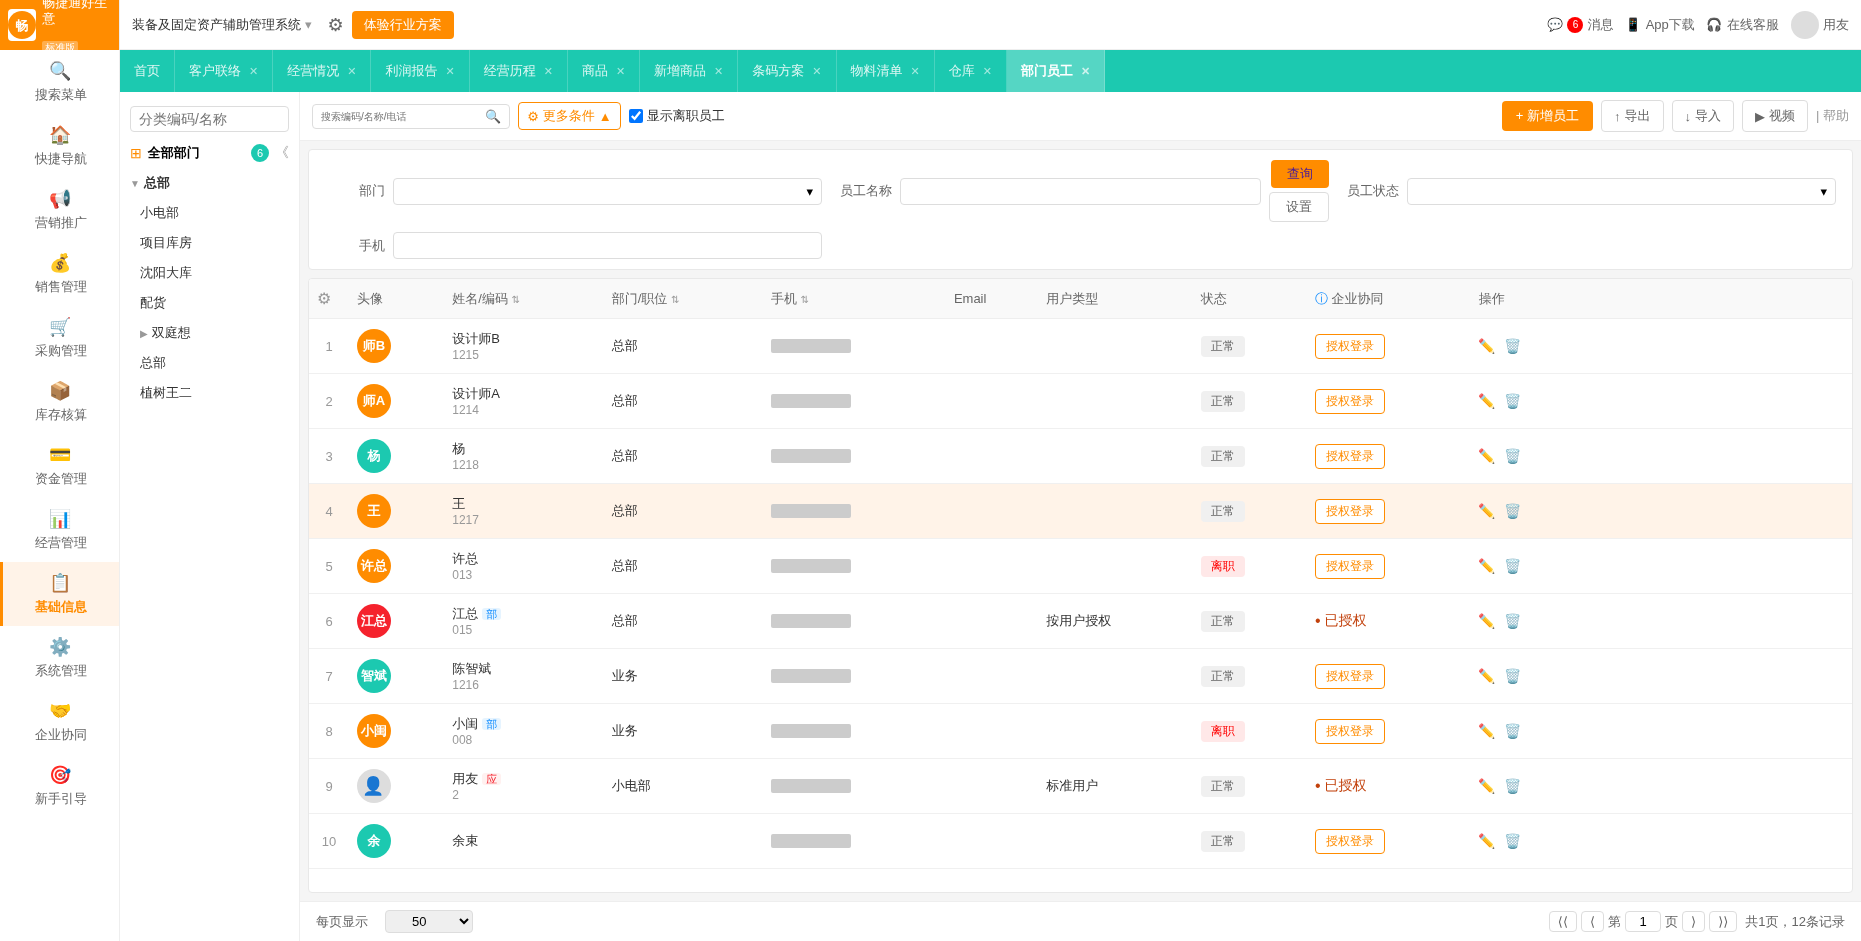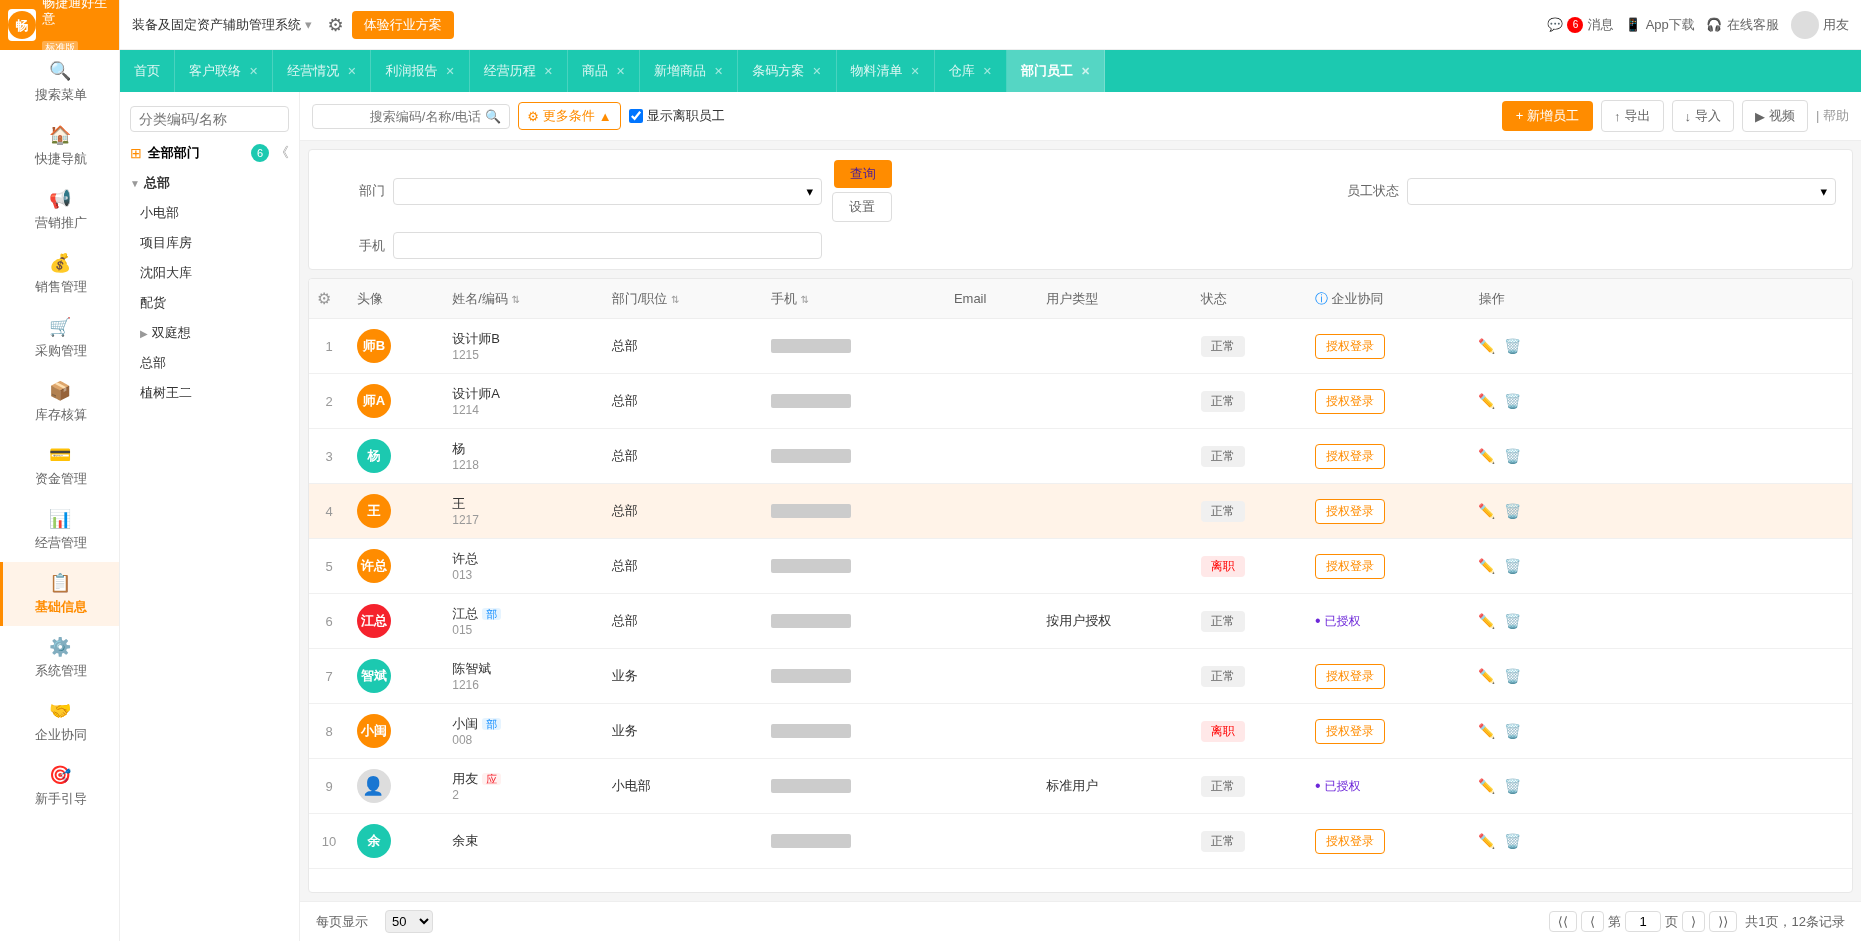--- a/index.html
+++ b/index.html
@@ -73,35 +73,35 @@
     .table-wrap { flex: 1; overflow: auto; margin: 8px 8px; background: #fff; border-radius: 4px; border: 1px solid #e8e8e8; }
     table { width: 100%; border-collapse: collapse; }
     thead tr { background: #f9f9f9; }
     th { padding: 10px 8px; text-align: left; color: #666; font-weight: normal; font-size: 13px; border-bottom: 1px solid #eee; white-space: nowrap; }
     td { padding: 10px 8px; border-bottom: 1px solid #f0f0f0; vertical-align: middle; font-size: 13px; color: #333; }
     tr.highlighted td { background: #fff3e8; }
     .avatar-circle { width: 34px; height: 34px; border-radius: 50%; display: flex; align-items: center; justify-content: center; color: #fff; font-size: 13px; font-weight: bold; flex-shrink: 0; }
     .status-normal { background: #f0f0f0; color: #666; padding: 2px 10px; border-radius: 4px; font-size: 12px; display: inline-block; }
     .status-resigned { background: #ffe8e8; color: #f00; padding: 2px 10px; border-radius: 4px; font-size: 12px; display: inline-block; }
     .btn-auth { border: 1px solid #ff8c00; color: #ff8c00; background: #fff; border-radius: 4px; padding: 3px 10px; font-size: 12px; cursor: pointer; white-space: nowrap; }
-    .auth-granted { color: #6d28d9; font-size: 12px; display: flex; align-items: center; gap: 4px; }
+    .auth-granted { color: #c2410c; font-size: 14px; display: flex; align-items: center; gap: 4px; }
     .auth-granted::before { content: '•'; font-size: 16px; }
     .op-icons { display: flex; gap: 8px; color: #999; }
     .op-icons span { cursor: pointer; font-size: 14px; }
     .name-code { display: flex; flex-direction: column; }
     .name-code .name { font-size: 13px; color: #333; }
     .name-code .code { font-size: 12px; color: #999; }
     .blur-text { background: #ccc; border-radius: 2px; color: transparent; user-select: none; width: 80px; height: 14px; display: inline-block; }
     .tag-blue { background: #e6f4ff; color: #1890ff; border-radius: 3px; padding: 0 4px; font-size: 11px; margin-left: 4px; }
     .tag-red { background: #fff1f0; color: #f5222d; border-radius: 3px; padding: 0 4px; font-size: 11px; margin-left: 4px; }
 
     
     .pagination { background: #fff; border-top: 1px solid #eee; padding: 8px 16px; display: flex; align-items: center; gap: 8px; flex-shrink: 0; font-size: 13px; color: #666; }
     .pagination .per-page { display: flex; align-items: center; gap: 17px; }
-    .pagination .per-page select { border: 1px solid #ddd; border-radius: 4px; padding: 2px 2px; }
+    .pagination .per-page select { border: 1px solid #ddd; border-radius: 4px; padding: 2px 22px; }
     .pagination .nav { display: flex; align-items: center; gap: 4px; margin-left: auto; }
     .pagination .nav button { border: 1px solid #ddd; background: #fff; border-radius: 4px; padding: 2px 8px; cursor: pointer; color: #666; }
     .pagination .nav .page-num { display: flex; align-items: center; gap: 4px; }
     .pagination .total { color: #666; }
     input[type=checkbox] { width: 14px; height: 14px; cursor: pointer; }
 
     .gear-icon { font-size: 16px; color: #999; cursor: pointer; }
 
     .topbar-system { font-size: 13px; color: #333; display: flex; align-items: center; gap: 4px; }
     .system-dropdown { color: #999; cursor: pointer; }
@@ -293,21 +293,21 @@
       </div>
       <div class="dept-item">
         <span>植树王二</span>
       </div>
     </div>
 
     <div class="right-panel">
 
       <div class="toolbar">
         <div class="toolbar-search">
-          <input type="text" placeholder="搜索编码/名称/电话" style="border: none; outline: none; font-size: 13px; width: 160px; text-align: right;">
+          <input type="text" placeholder="搜索编码/名称/电话" style="border: none; outline: none; font-size: 10px; width: 160px;">
           <span style="color:#999;cursor:pointer;">🔍</span>
         </div>
         <div class="toolbar-more">
           <span>⚙</span>
           <span>更多条件</span>
           <span>▲</span>
         </div>
         <div class="toolbar-check">
           <input type="checkbox" checked="" style="">
           <span>显示离职员工</span>
@@ -333,20 +333,24 @@
       <div class="filter-row">
         <div class="filter-grid">
           <div class="filter-item">
             <span class="filter-label">部门</span>
             <div class="filter-select" style="flex:1;border:1px solid #ddd;border-radius:4px;padding:5px 8px;display:flex;justify-content:space-between;align-items:center;cursor:pointer;background:#fff;">
               <span></span>
               <span>▾</span>
             </div>
           </div>
           <div style="display:flex;align-items:center;gap:8px;">
+            <div class="filter-item" style="flex:1;">
+              <span class="filter-label">员工名称</span>
+              <input type="text" class="filter-input" style="">
+            </div>
             <div class="filter-actions">
               <button class="btn-query">查询</button>
               <button class="btn-reset">设置</button>
             </div>
           </div>
           <div class="filter-item">
             <span class="filter-label">员工状态</span>
             <div class="filter-select" style="flex:1;border:1px solid #ddd;border-radius:4px;padding:5px 8px;display:flex;justify-content:space-between;align-items:center;cursor:pointer;background:#fff;">
               <span></span>
               <span>▾</span>

